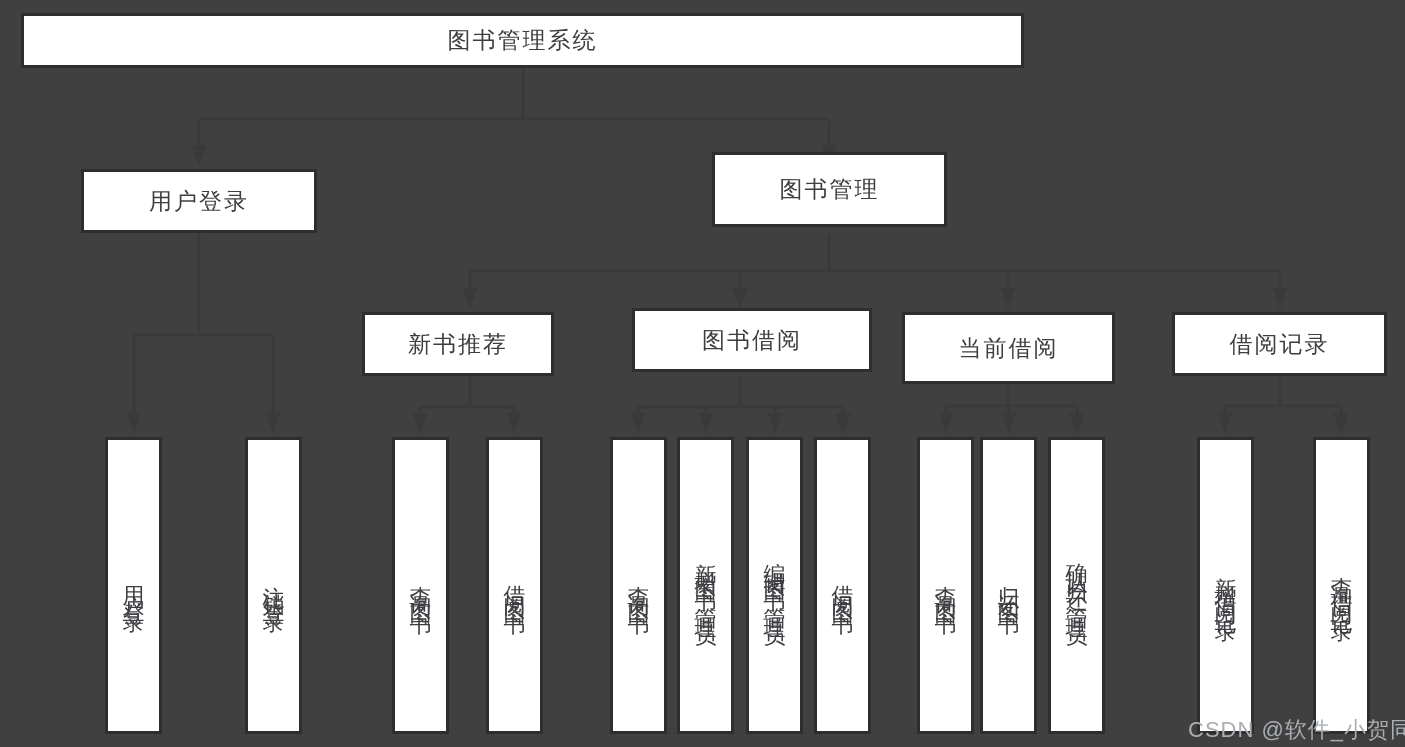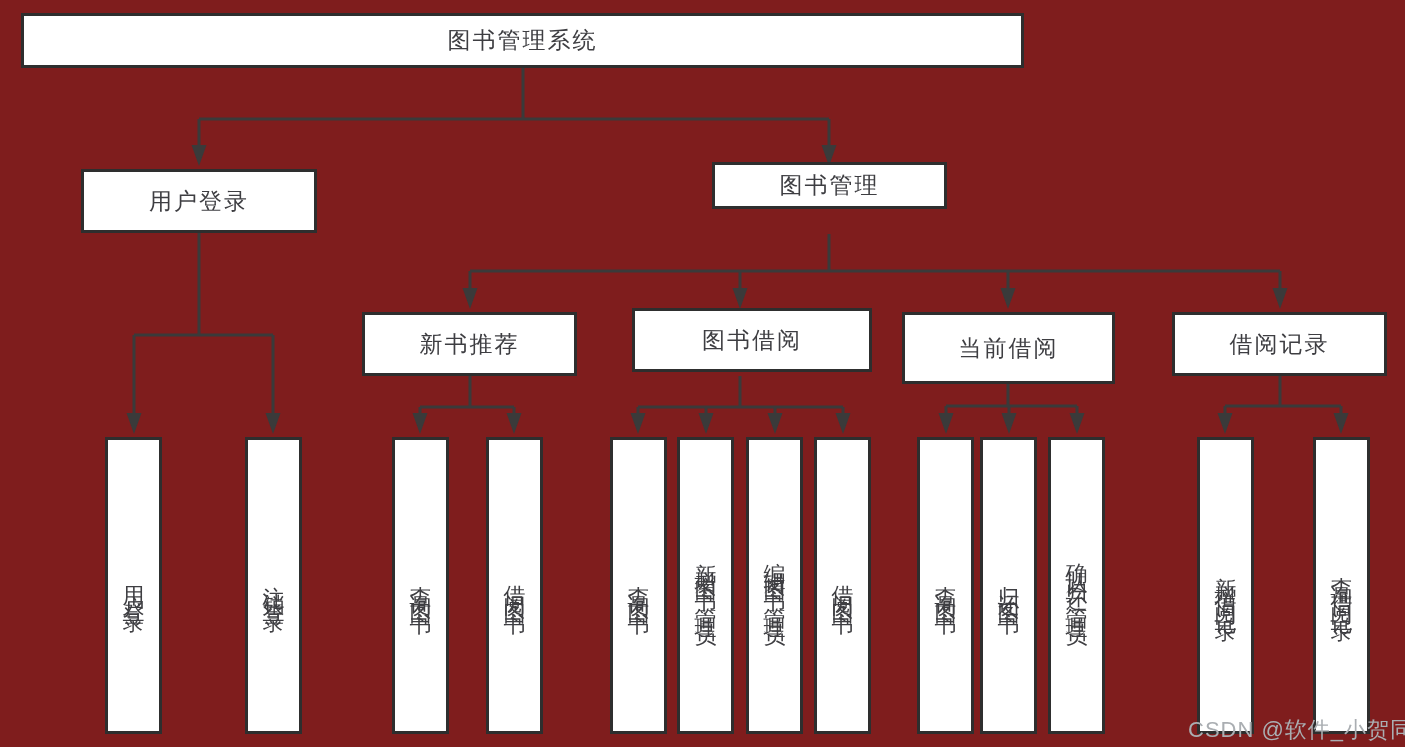--- a/index.html
+++ b/index.html
@@ -1,19 +1,19 @@
 <!DOCTYPE html>
 <html><head>
 <meta charset="utf-8">
 <style>
   html,body{margin:0;padding:0;background:#ffffff;}
   .stage{
     position:relative;
     width:1405px;height:747px;
-    background:#7f1d1d;
+    background:#404040;
     font-family:"Liberation Sans","DejaVu Sans",sans-serif;
     overflow:hidden;
   }
   .connectors{position:absolute;left:0;top:0;z-index:0;}
   .hbox{
     position:absolute;
     box-sizing:border-box;
     border:3px solid #2e2e2e;
     background:#ffffff;
     display:flex;align-items:center;justify-content:center;
@@ -92,25 +92,25 @@
     </g>
   </svg>
 
   <div class="hbox" style="left:21px;top:13px;width:1003px;height:55px">
     <span>图书管理系统</span>
   </div>
 
   <div class="hbox" style="left:81px;top:169px;width:236px;height:64px">
     <span>用户登录</span>
   </div>
-  <div class="hbox" style="left:712px;top:162px;width:235px;height:47px">
+  <div class="hbox" style="left:712px;top:152px;width:235px;height:75px">
     <span>图书管理</span>
   </div>
 
-  <div class="hbox" style="left:362px;top:312px;width:215px;height:64px">
+  <div class="hbox" style="left:362px;top:312px;width:192px;height:64px">
     <span>新书推荐</span>
   </div>
   <div class="hbox" style="left:632px;top:308px;width:240px;height:64px">
     <span>图书借阅</span>
   </div>
   <div class="hbox" style="left:902px;top:312px;width:213px;height:72px">
     <span>当前借阅</span>
   </div>
   <div class="hbox" style="left:1172px;top:312px;width:215px;height:64px">
     <span>借阅记录</span>

